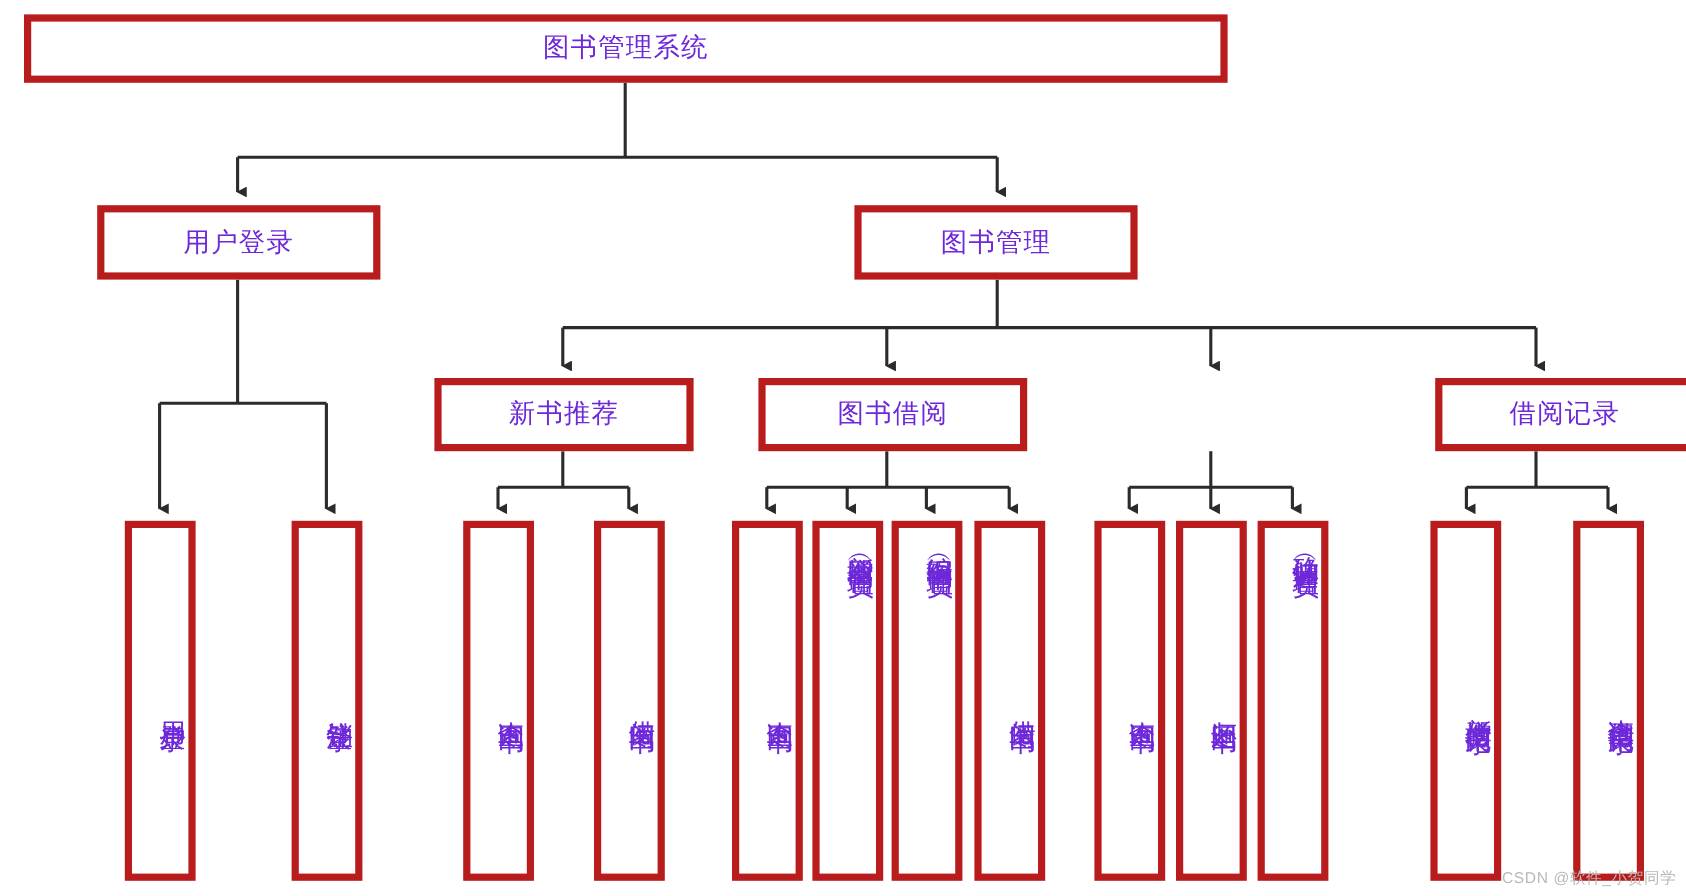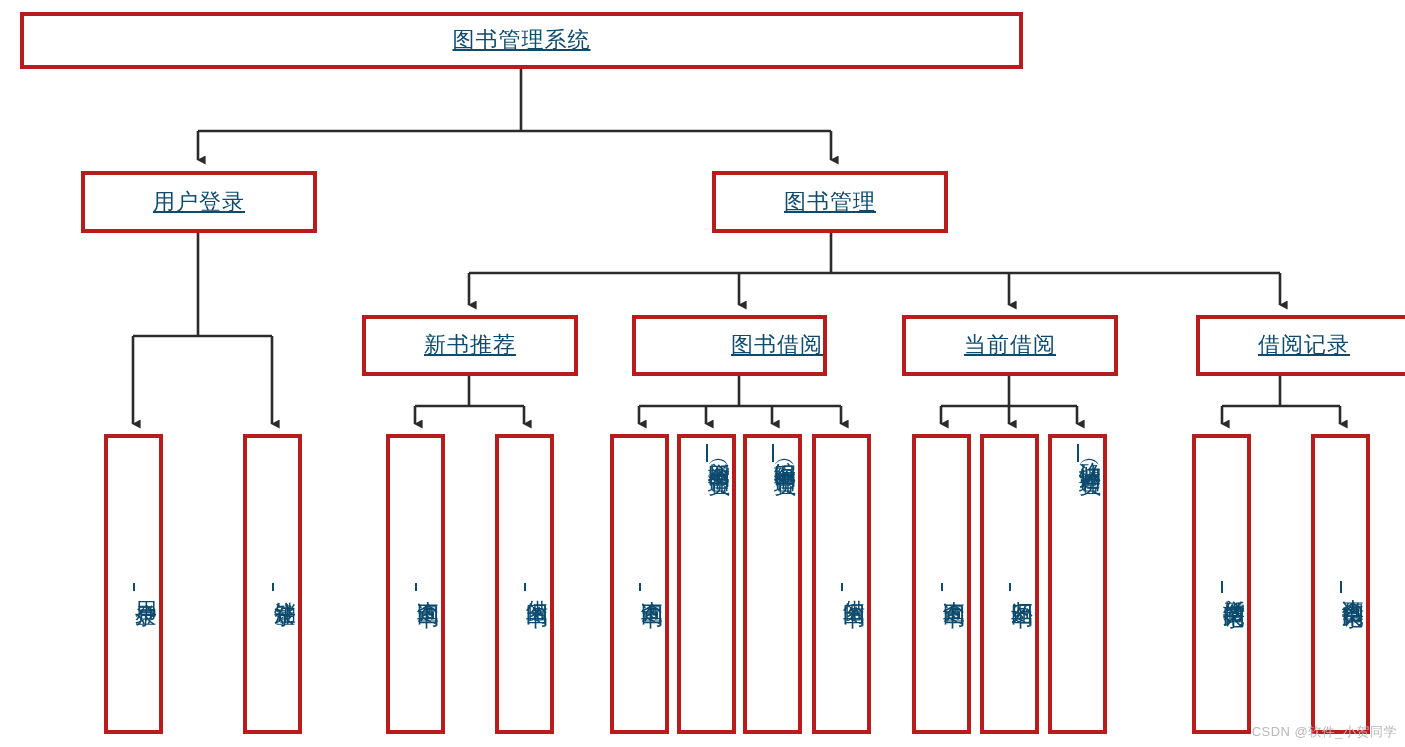--- a/index.html
+++ b/index.html
@@ -22,26 +22,25 @@
     left: 0;
     top: 0;
     width: 1405px;
     height: 747px;
     pointer-events: none;
   }
   .node {
     position: absolute;
     box-sizing: border-box;
     background: #ffffff;
-    border: 4px solid #b91c1c;
+    border: 6px solid #b91c1c;
     display: flex;
     align-items: center;
     justify-content: center;
-    color: #0c4a6e;
-    text-decoration: underline;
+    color: #6d28d9;
   }
   .node-h {
     font-size: 22px;
     letter-spacing: 1px;
     line-height: 1.2;
     white-space: nowrap;
   }
   .node-v {
     font-size: 22px;
     letter-spacing: 2px;
@@ -134,27 +133,24 @@
   </div>
 
   <div class="node node-h" style="left:712px; top:171px; width:236px; height:62px;text-align:right;">
     <span class="node-label">图书管理</span>
   </div>
 
   <div class="node node-h" style="left:362px; top:315px; width:216px; height:61px;">
     <span class="node-label">新书推荐</span>
   </div>
 
-  <div class="node node-h" style="left:632px; top:315px; width:195px; height:61px;justify-content:flex-end;">
+  <div class="node node-h" style="left:632px; top:315px; width:224px; height:61px;">
     <span class="node-label">图书借阅</span>
   </div>
 
-  <div class="node node-h" style="left:902px; top:315px; width:216px; height:61px;">
-    <span class="node-label">当前借阅</span>
-  </div>
 
   <div class="node node-h" style="left:1172px; top:315px; width:216px; height:61px;margin-left:24px;">
     <span class="node-label">借阅记录</span>
   </div>
 
   <div class="node node-v" style="left:104px; top:434px; width:59px; height:300px;">
     <span class="node-label">用户登录</span>
   </div>
 
   <div class="node node-v" style="left:243px; top:434px; width:59px; height:300px;">

